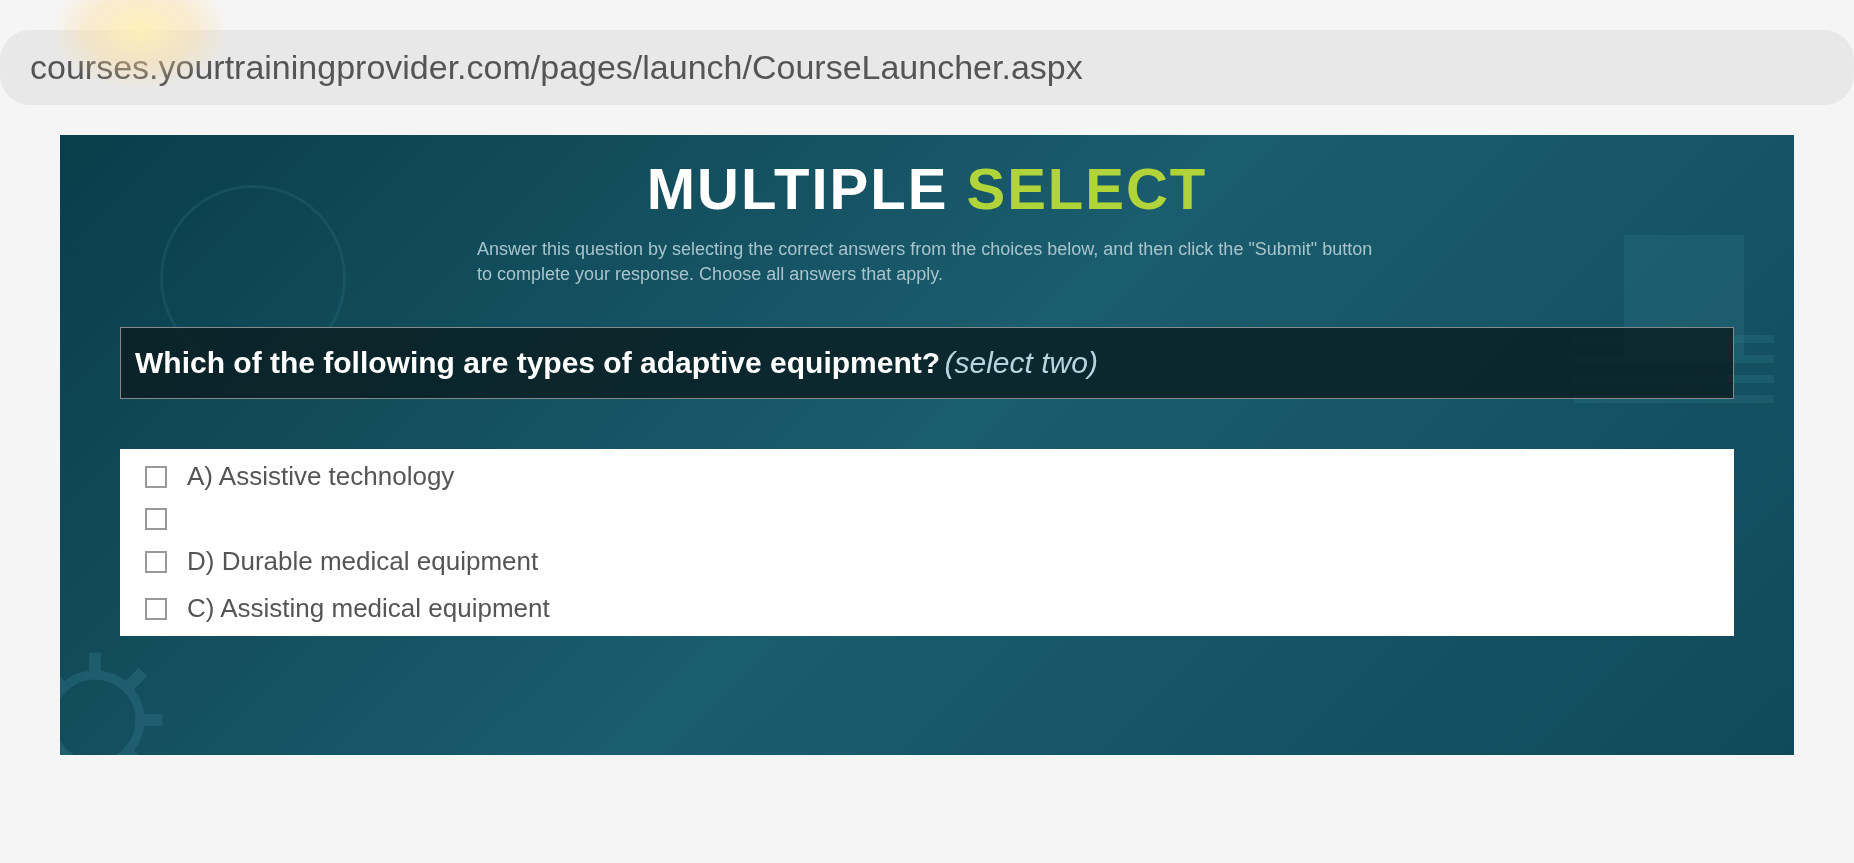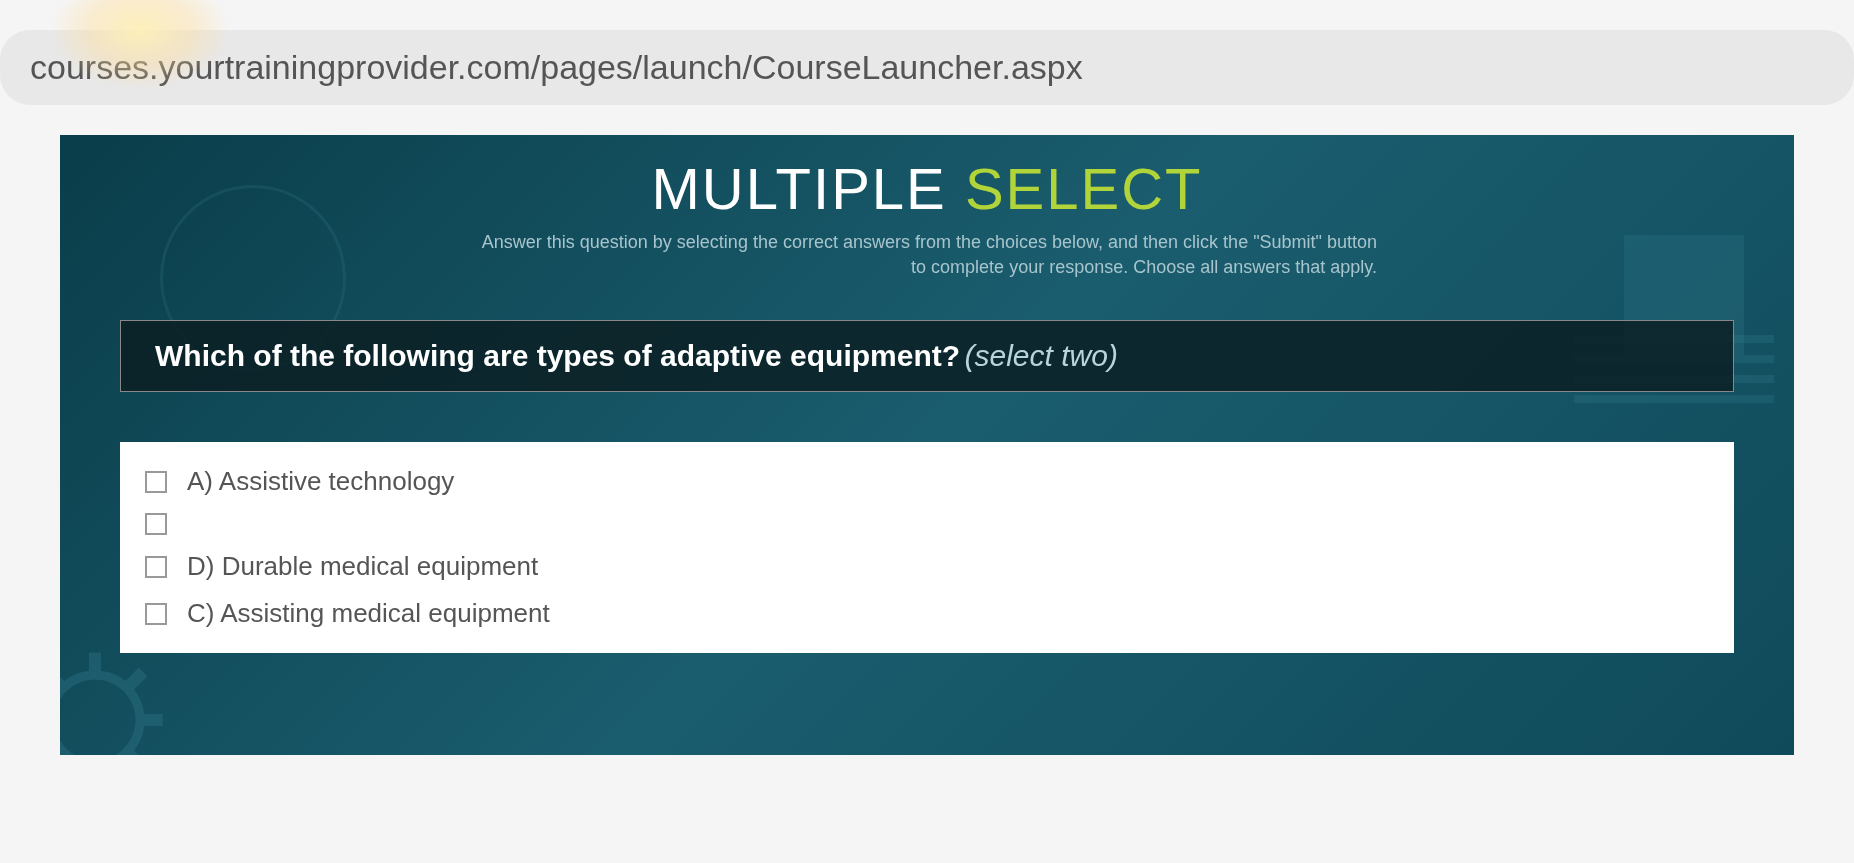--- a/index.html
+++ b/index.html
@@ -80,67 +80,67 @@
       opacity: 0.15;
     }
     .bg-lines div {
       height: 8px;
       background: #4a9db0;
       margin-bottom: 12px;
     }
     .header-title {
       text-align: center;
       font-size: 58px;
-      font-weight: 400;
+      font-weight: 700;
       letter-spacing: 2px;
       font-family: "Arial Black", Arial, sans-serif;
-      margin-bottom: 8px;
+      margin-bottom: 15px;
       position: relative;
       z-index: 2;
     }
     .header-title .white {
       color: #ffffff;
     }
     .header-title .green {
       color: #b0d43a;
     }
     .instructions {
-      text-align: right;
+      text-align: left;
       color: #a8c4cc;
       font-size: 18px;
       line-height: 1.4;
       margin-bottom: 40px;
       position: relative;
       z-index: 2;
       max-width: 900px;
       margin-left: auto;
       margin-right: auto;
     }
     .question-box {
       background: rgba(10, 30, 35, 0.85);
       border: 1px solid #888;
-      padding: 18px 34px;
+      padding: 18px 14px;
       margin-bottom: 50px;
       position: relative;
       z-index: 2;
     }
     .question-text {
       color: #ffffff;
       font-size: 30px;
       font-weight: bold;
     }
     .question-hint {
       color: #b8d4dc;
       font-style: italic;
       font-weight: normal;
       font-size: 30px;
     }
     .answers-box {
       background: #ffffff;
-      padding: 16px 25px;
+      padding: 4px 25px;
       position: relative;
       z-index: 2;
     }
     .answer-row {
       display: flex;
       align-items: center;
       padding: 8px 0;
       cursor: pointer;
     }
     .answer-checkbox {

